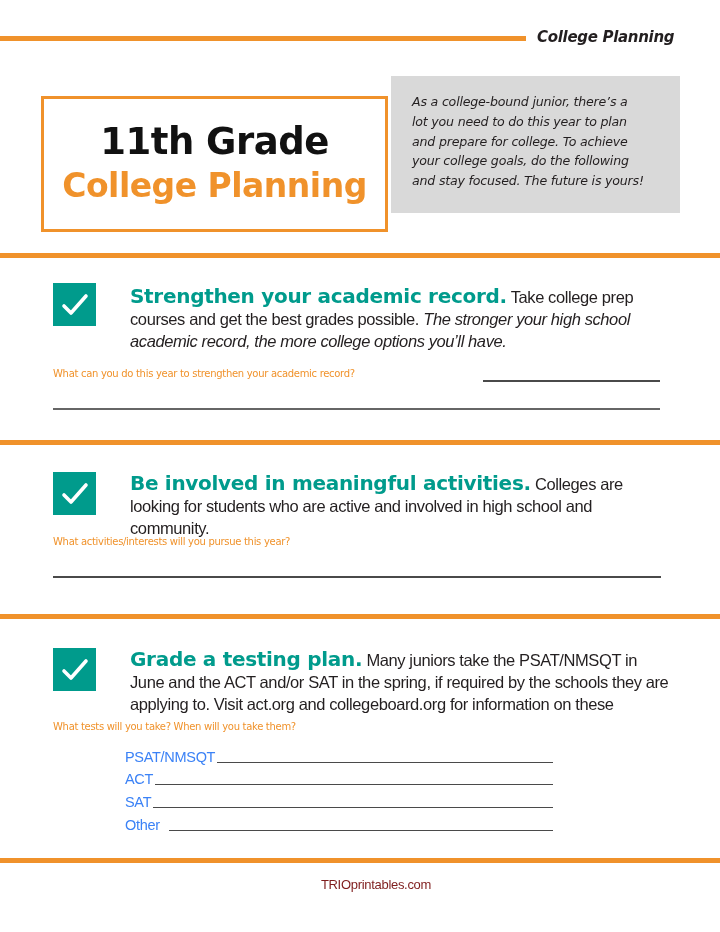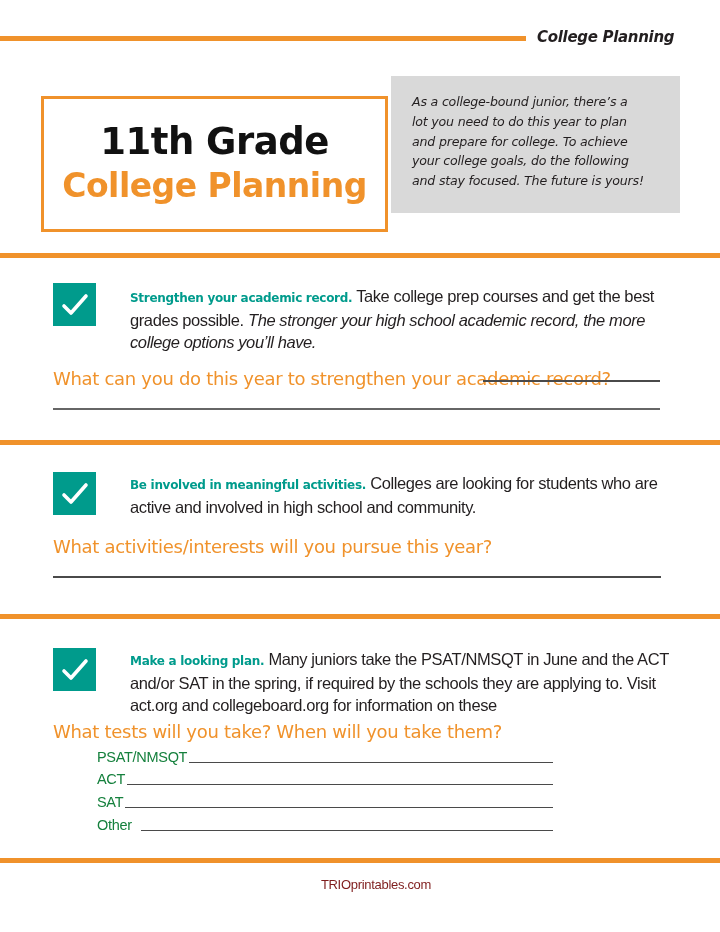--- a/index.html
+++ b/index.html
@@ -50,35 +50,35 @@
     position: absolute; left: 53px; width: 43px; height: 43px; background: #009b8c;
     display: flex; align-items: center; justify-content: center;
   }
   .check svg { width: 28px; height: 24px; }
 
   .section-body {
     position: absolute; left: 130px; width: 540px;
     font-family: "Liberation Sans", sans-serif; font-size: 16.5px; line-height: 22px;
     color: #231f20; letter-spacing: -0.4px;
   }
-  .section-head { color: #009b8c; font-weight: bold; font-family: "DejaVu Sans", sans-serif; font-size: 12px; letter-spacing: -0.3px; }
+  .section-head { color: #009b8c; font-weight: bold; font-family: "DejaVu Sans", sans-serif; font-size: 20px; letter-spacing: -0.3px; }
   .em { font-style: italic; }
 
   .prompt {
     position: absolute; left: 53px;
-    font-family: "DejaVu Sans", sans-serif; font-size: 18px; color: #f0922b;
+    font-family: "DejaVu Sans", sans-serif; font-size: 10px; color: #f0922b;
     letter-spacing: -0.3px;
   }
   .line { position: absolute; height: 1.5px; background: #4a4a4a; }
 
   .test-row {
     position: absolute; left: 97px; width: 456px; height: 20px;
     display: flex; align-items: flex-end;
   }
-  .test-label { font-family: "Liberation Sans", sans-serif; font-size: 14.5px; color: #15803d; letter-spacing: -0.3px; line-height: 16px; }
+  .test-label { font-family: "Liberation Sans", sans-serif; font-size: 14.5px; color: #3b82f6; letter-spacing: -0.3px; line-height: 16px; margin-left: 28px; }
   .test-fill { flex: 1; height: 1px; background: #4a4a4a; margin-left: 2px; margin-bottom: 2px; }
 
   .footer-rule { position: absolute; left: 0; top: 858px; width: 720px; height: 5px; background: #f0922b; }
   .footer {
     position: absolute; left: 16px; top: 877px; width: 720px; text-align: center;
     font-family: "Liberation Sans", sans-serif; font-size: 13px; color: #7f1d1d; letter-spacing: -0.3px;
   }
 </style>
 </head>
 <body>
@@ -122,21 +122,21 @@
   <div class="prompt" style="top:536px;">What activities/interests will you pursue this year?</div>
   <div class="line" style="left:53px; top:576px; width:608px;"></div>
 
   <div class="divider" style="top:614px;"></div>
   <div class="check" style="top:648px;">
     <svg viewBox="0 0 28 24">
         <path d="M3 13 L10 20 L25 3" fill="none" stroke="#fff" stroke-width="3.6" stroke-linecap="round" stroke-linejoin="round"></path>
       </svg>
   </div>
   <div class="section-body" style="top:648px;">
-    <span class="section-head">Make a looking plan.</span><span> Many juniors take the PSAT/NMSQT in June and the ACT and/or SAT in the spring, if required by the schools they are applying to. Visit act.org and collegeboard.org for information on these</span>
+    <span class="section-head">Grade a testing plan.</span><span> Many juniors take the PSAT/NMSQT in June and the ACT and/or SAT in the spring, if required by the schools they are applying to. Visit act.org and collegeboard.org for information on these</span>
   </div>
   <div class="prompt" style="top:721px;">What tests will you take? When will you take them?</div>
 
   <div class="test-row" style="top:745px;">
     <span class="test-label">PSAT/NMSQT</span>
     <span class="test-fill"></span>
   </div>
   <div class="test-row" style="top:767px;">
     <span class="test-label">ACT </span>
     <span class="test-fill"></span>

